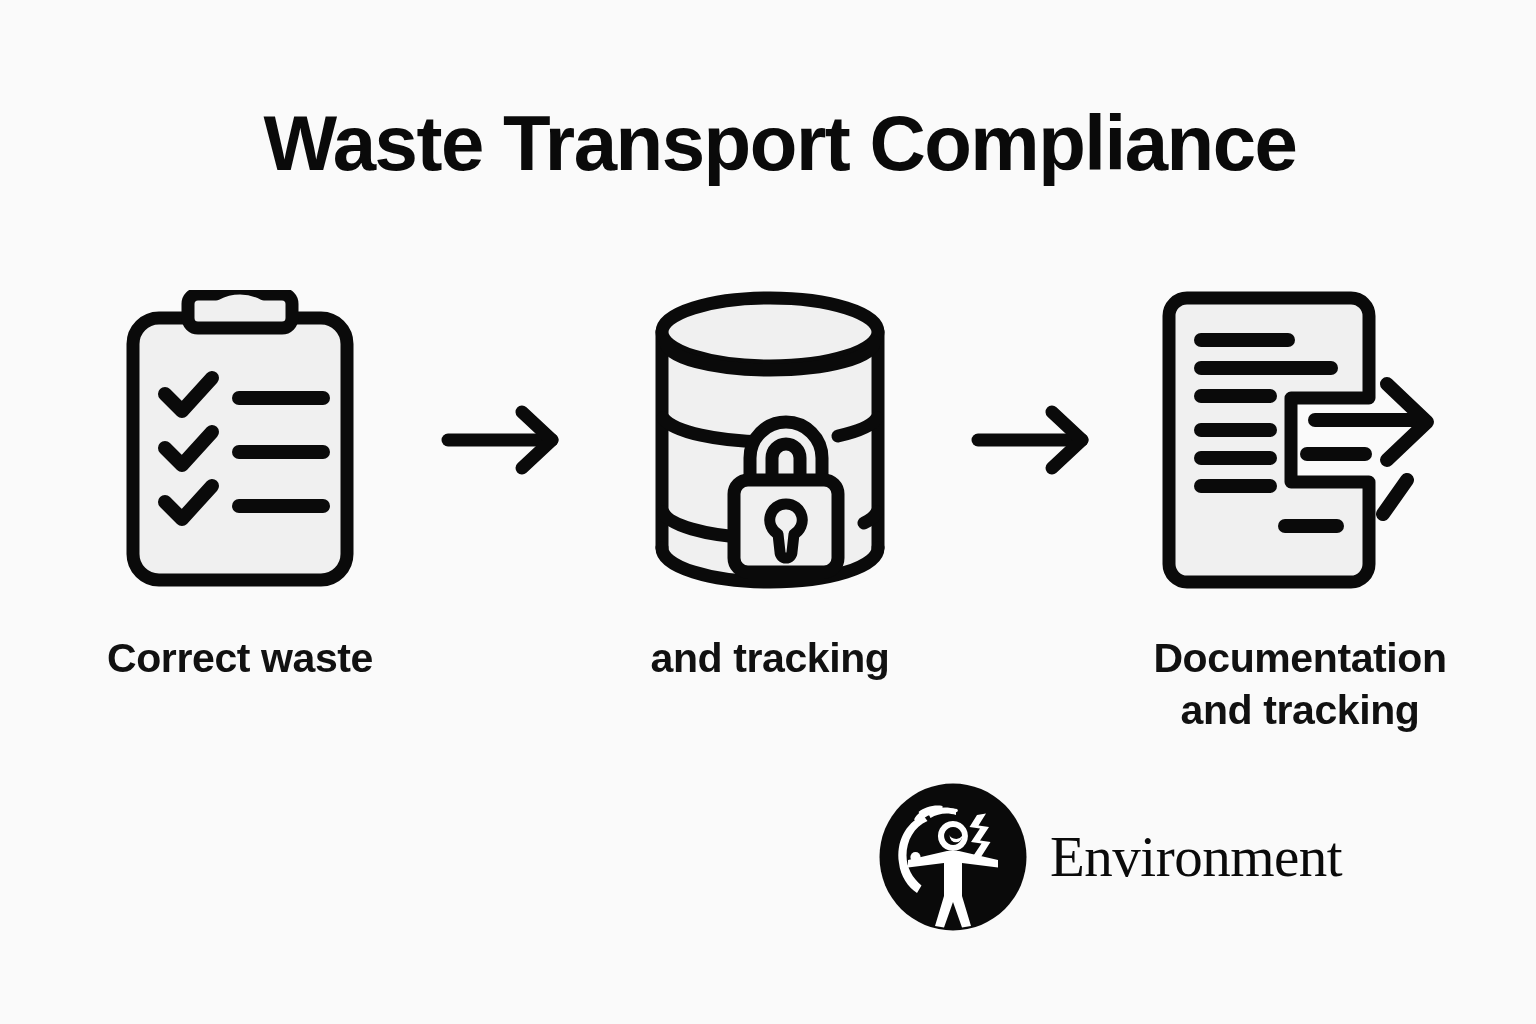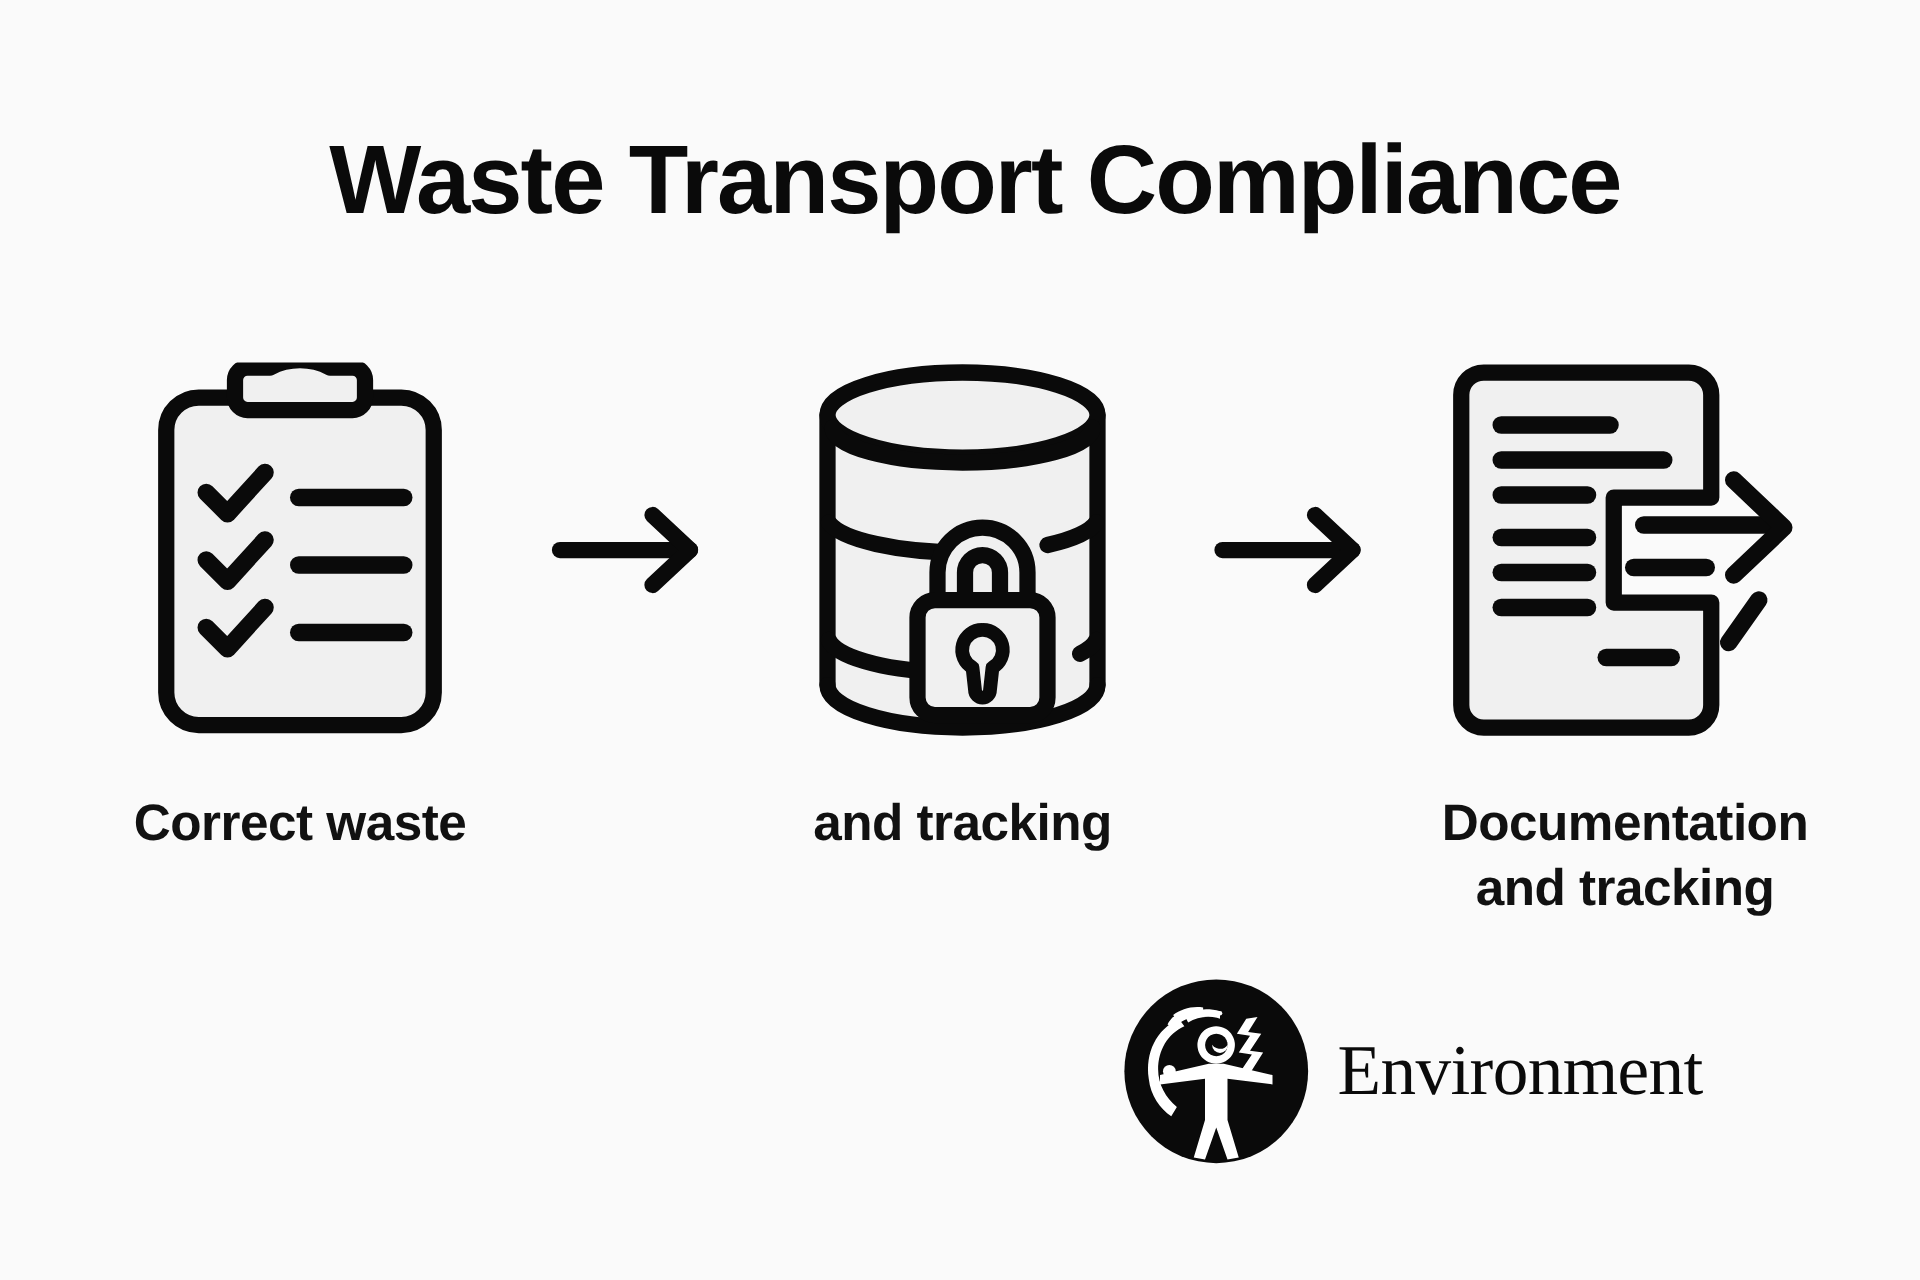--- a/index.html
+++ b/index.html
@@ -90,21 +90,21 @@
     font-family: "Liberation Sans", sans-serif;
   }
   .caption-spacer {
     width: 150px;
     flex: 0 0 auto;
   }
 
   
   .logo {
     position: absolute;
-    left: 898px;
+    left: 878px;
     top: 782px;
     display: flex;
     align-items: center;
     gap: 22px;
   }
   .logo-mark {
     width: 150px;
     height: 150px;
     flex: 0 0 auto;
   }

